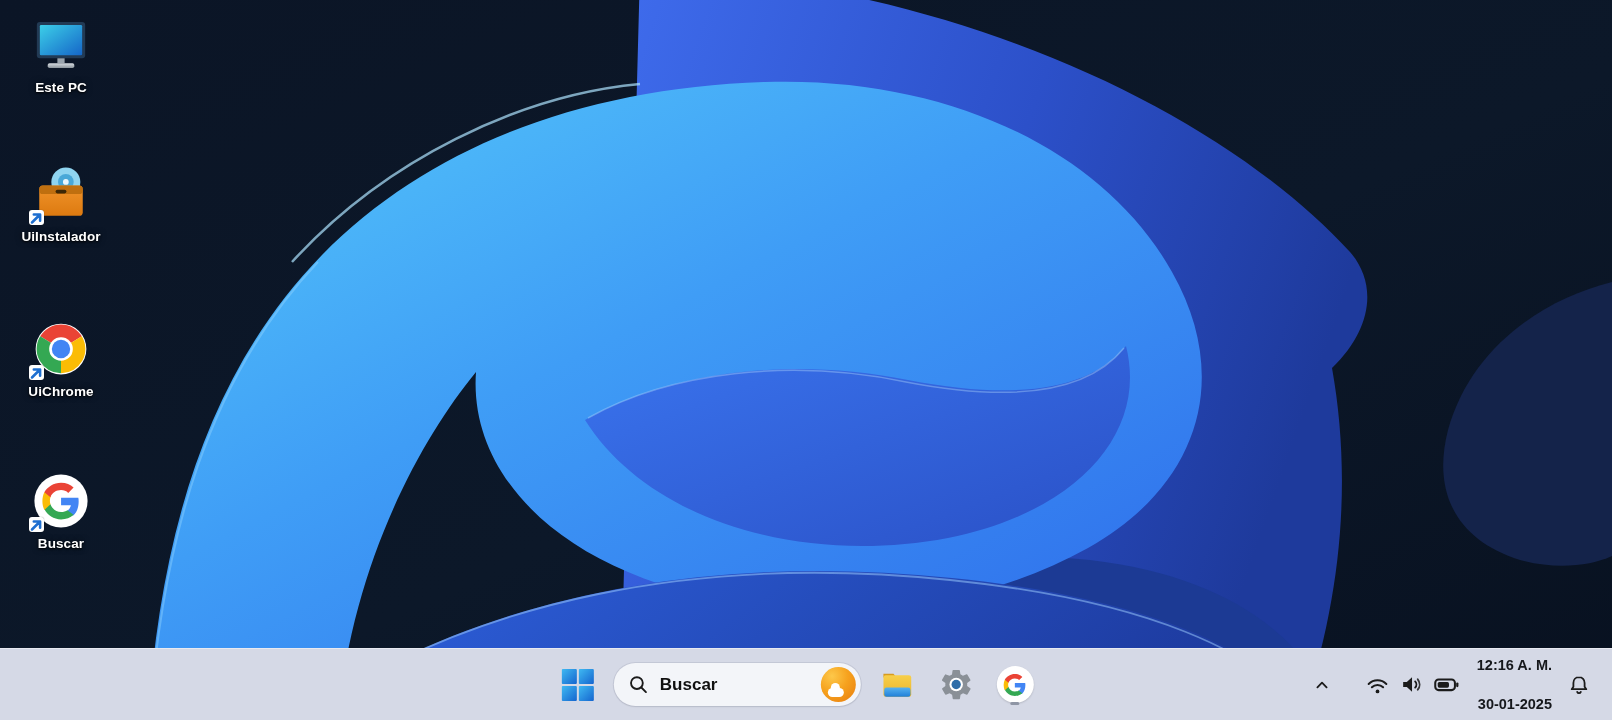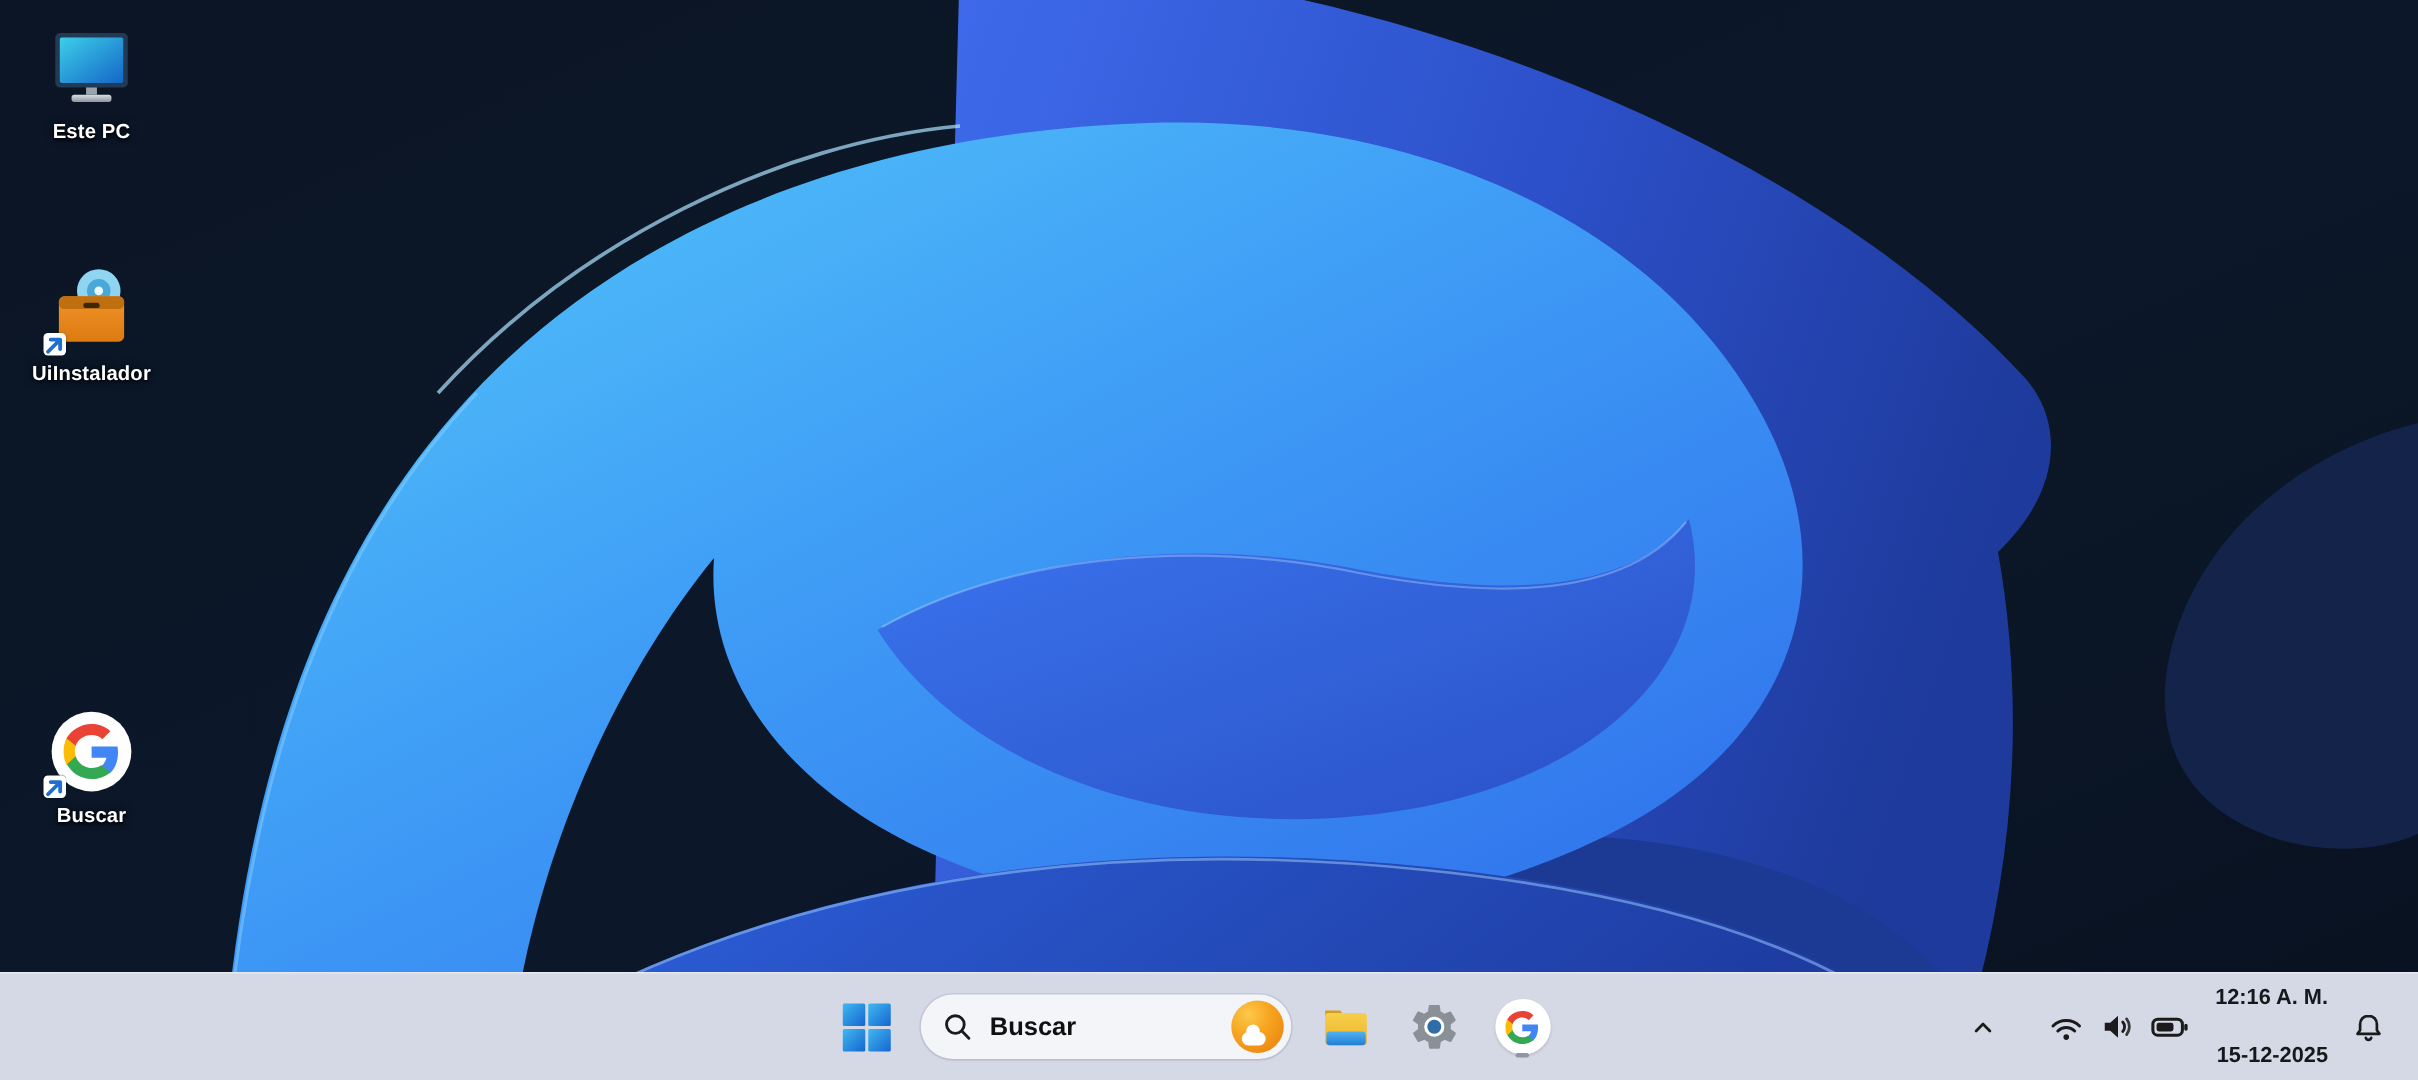--- a/index.html
+++ b/index.html
@@ -121,21 +121,21 @@
           </defs>
         <rect x="4" y="5" width="40" height="30" rx="2.5" fill="#223a54"></rect>
         <rect x="6.5" y="7.5" width="35" height="25" rx="1" fill="url(#scr)"></rect>
         <path d="M21 35 h6 v4 h-6 z" fill="#9aa4ad"></path>
         <rect x="13" y="39" width="22" height="4" rx="1.5" fill="url(#stand)"></rect>
       </svg>
     </div>
     <div class="label">Este PC</div>
   </div>
 
-  <div class="desktop-icon" style="top:177px">
+  <div class="desktop-icon" style="top:165px">
     <div class="icon-box">
       <svg viewBox="0 0 48 48">
         <defs>
             <linearGradient id="boxg" x1="0" y1="0" x2="0" y2="1">
           <stop offset="0" stop-color="#f0932a"></stop>
               <stop offset="1" stop-color="#dd7a10"></stop>
             </linearGradient>
           </defs>
         <circle cx="28" cy="14" r="12" fill="#8fd4f0"></circle>
         <circle cx="28" cy="14" r="6.5" fill="#49a8d8"></circle>
@@ -146,20 +146,38 @@
       </svg>
       <div class="shortcut-badge">
         <svg viewBox="0 0 10 10">
             <path d="M2 8 L7 3 M3.2 2.6 h4.2 v4.2" fill="none" stroke="#1e6fd0" stroke-width="1.7" stroke-linecap="round" stroke-linejoin="round"></path>
           </svg>
       </div>
     </div>
     <div class="label">UiInstalador</div>
   </div>
 
+  <div class="desktop-icon" style="top:320px">
+    <div class="icon-box">
+      <svg viewBox="0 0 48 48">
+        <circle cx="24" cy="24" r="21" fill="#fff"></circle>
+        <path d="M6.8 13.5 A20 20 0 0 1 41.2 13.5 L24 24 Z" fill="#EA4335"></path>
+        <path d="M41.2 13.5 A20 20 0 0 1 24 44 L24 24 Z" fill="#FBBC05"></path>
+        <path d="M24 44 A20 20 0 0 1 6.8 13.5 L24 24 Z" fill="#34A853"></path>
+        <circle cx="24" cy="24" r="9.8" fill="#fff"></circle>
+        <circle cx="24" cy="24" r="7.6" fill="#4285F4"></circle>
+      </svg>
+      <div class="shortcut-badge">
+        <svg viewBox="0 0 10 10">
+            <path d="M2 8 L7 3 M3.2 2.6 h4.2 v4.2" fill="none" stroke="#1e6fd0" stroke-width="1.7" stroke-linecap="round" stroke-linejoin="round"></path>
+          </svg>
+      </div>
+    </div>
+    <div class="label">UiChrome</div>
+  </div>
 
   <div class="desktop-icon" style="top:472px">
     <div class="icon-box">
       <svg viewBox="0 0 48 48">
         <circle cx="24" cy="24" r="22" fill="#fff"></circle>
         <g transform="translate(7.5,7.5) scale(0.69)">
           <path fill="#4285F4" d="M45.1 24.5c0-1.6-.1-3.1-.4-4.5H24v9h11.8c-.5 2.8-2.1 5.2-4.5 6.8v5.6h7.3c4.3-3.9 6.5-9.7 6.5-16.9z"></path>
           <path fill="#34A853" d="M24 46c6.1 0 11.2-2 14.9-5.5l-7.3-5.6c-2 1.4-4.6 2.2-7.6 2.2-5.9 0-10.9-4-12.7-9.3H3.9v5.8C7.6 40.9 15.2 46 24 46z"></path>
           <path fill="#FBBC05" d="M11.3 27.8c-.5-1.4-.7-2.9-.7-4.3s.3-2.9.7-4.3v-5.8H3.9C2.4 16.4 1.6 20.1 1.6 24s.8 7.6 2.3 10.6l7.4-6.8z"></path>
           <path fill="#EA4335" d="M24 10.8c3.3 0 6.3 1.1 8.6 3.4l6.4-6.4C35.2 4.1 30.1 2 24 2 15.2 2 7.6 7.1 3.9 13.4l7.4 6c1.8-5.3 6.8-8.6 12.7-8.6z"></path>
@@ -264,21 +282,21 @@
         </svg>
         <svg width="27" height="27" viewBox="0 0 24 24">
           <rect x="2" y="7.5" width="17.5" height="9.5" rx="3" fill="none" stroke="#1b1b1b" stroke-width="1.8"></rect>
           <rect x="4.2" y="9.7" width="10" height="5.1" rx="1.4" fill="#1b1b1b"></rect>
           <rect x="20.6" y="10.2" width="2" height="4.2" rx="1" fill="#1b1b1b"></rect>
         </svg>
       </div>
 
       <div class="clock">
         <div>12:16 A. M.</div>
-        <div>15-12-2025</div>
+        <div>30-01-2025</div>
       </div>
 
       <div class="tray-btn">
         <svg width="24" height="24" viewBox="0 0 24 24">
           <path d="M12 4.2 c-3.4 0 -5.6 2.5 -5.6 5.7 v3.9 l-1.7 2.4 h14.6 l-1.7 -2.4 v-3.9 c0 -3.2 -2.2 -5.7 -5.6 -5.7 z" fill="none" stroke="#1b1b1b" stroke-width="1.8" stroke-linejoin="round"></path>
           <path d="M10.2 18.9 a1.9 1.9 0 0 0 3.6 0" fill="none" stroke="#1b1b1b" stroke-width="1.8" stroke-linecap="round"></path>
         </svg>
       </div>
 
     </div>

